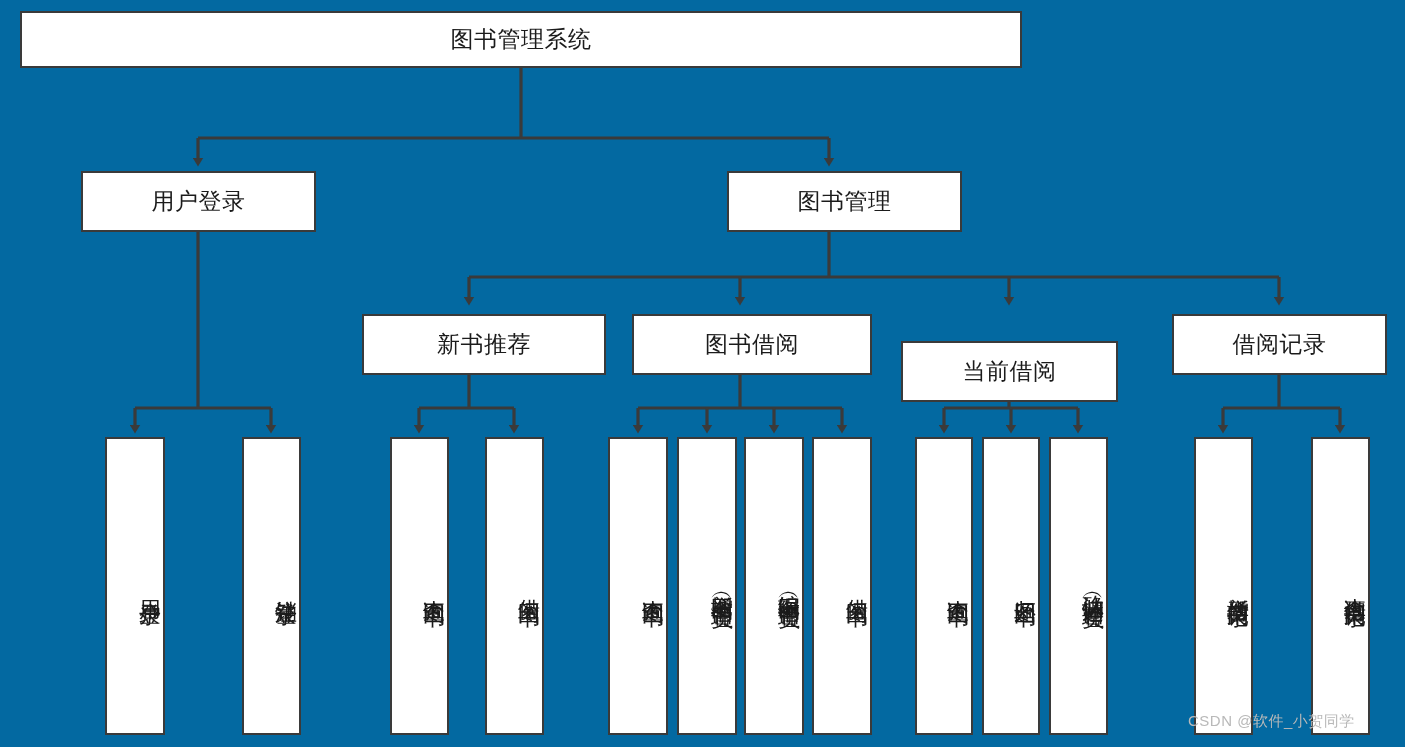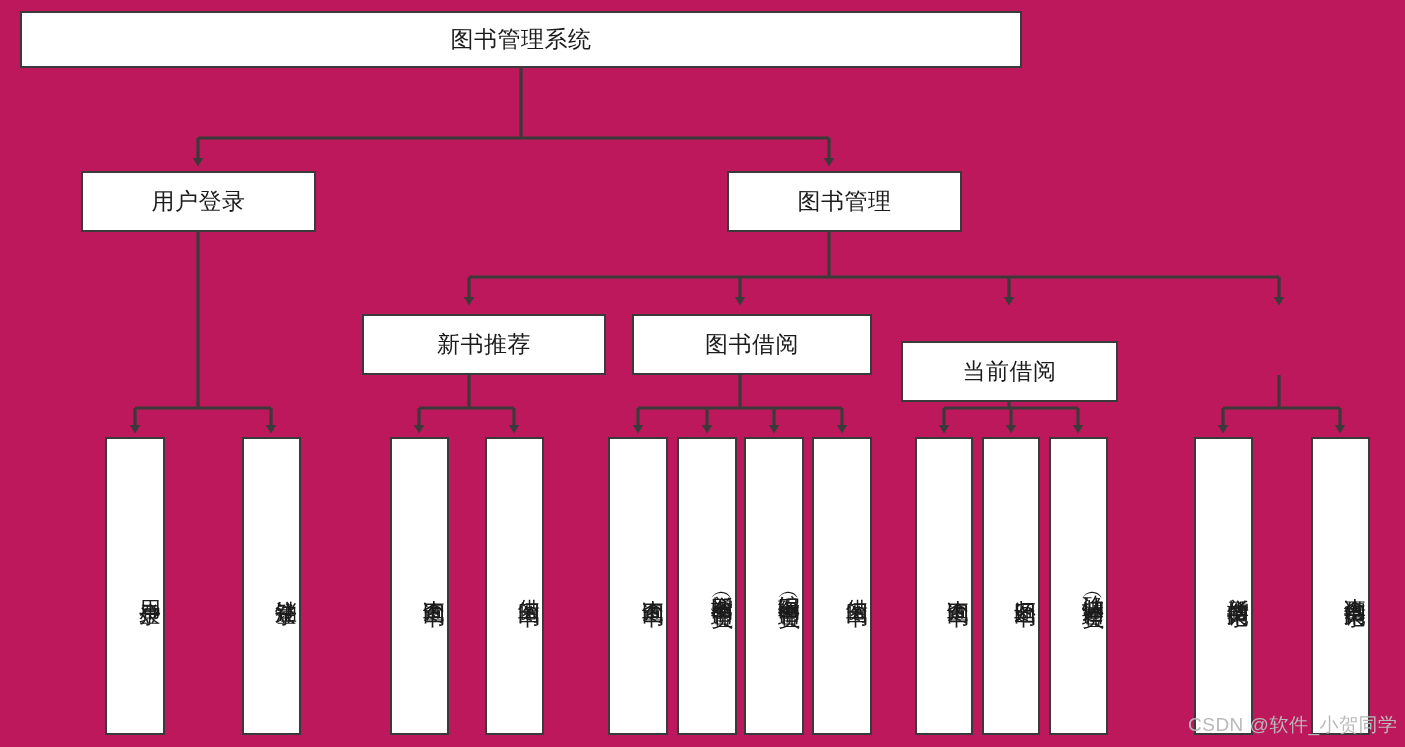--- a/index.html
+++ b/index.html
@@ -7,21 +7,21 @@
     padding: 0;
     background: #ffffff;
   }
   body {
     font-family: "Liberation Sans", "DejaVu Sans", sans-serif;
   }
   #canvas {
     position: relative;
     width: 1405px;
     height: 747px;
-    background: #be185d;
+    background: #0369a1;
     overflow: hidden;
   }
   .node {
     position: absolute;
     box-sizing: border-box;
     border: 2.5px solid #3a3a3a;
     background: #ffffff;
     display: flex;
     align-items: center;
     justify-content: center;
@@ -51,21 +51,21 @@
     left: 0;
     top: 0;
     width: 1405px;
     height: 747px;
     pointer-events: none;
   }
   #watermark {
     position: absolute;
     left: 1188px;
     top: 712px;
-    font-size: 19px;
+    font-size: 15px;
     color: #b9b9b9;
     white-space: nowrap;
     letter-spacing: 0.5px;
   }
 </style>
 </head>
 <body>
 
 <div id="canvas">
 
@@ -132,20 +132,23 @@
 
   <div class="node h" style="left: 362px; top: 314px; width: 244px; height: 61px;">
     <span class="txt">新书推荐</span>
   </div>
   <div class="node h" style="left: 632px; top: 314px; width: 240px; height: 61px;">
     <span class="txt">图书借阅</span>
   </div>
   <div class="node h" style="left: 901px; top: 314px; width: 217px; height: 61px; margin-top: 27px;">
     <span class="txt">当前借阅</span>
   </div>
+  <div class="node h" style="left: 1172px; top: 314px; width: 215px; height: 61px;">
+    <span class="txt">借阅记录</span>
+  </div>
 
   <div class="node v" style="left: 105px; top: 437px; width: 60px; height: 298px;">
     <span class="txt">用户登录</span>
   </div>
   <div class="node v" style="left: 242px; top: 437px; width: 59px; height: 298px;">
     <span class="txt">注销登录</span>
   </div>
   <div class="node v" style="left: 390px; top: 437px; width: 59px; height: 298px;">
     <span class="txt">查询图书</span>
   </div>

